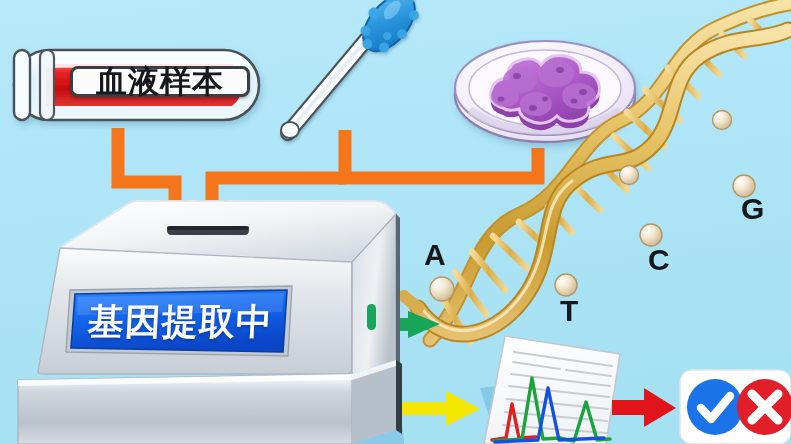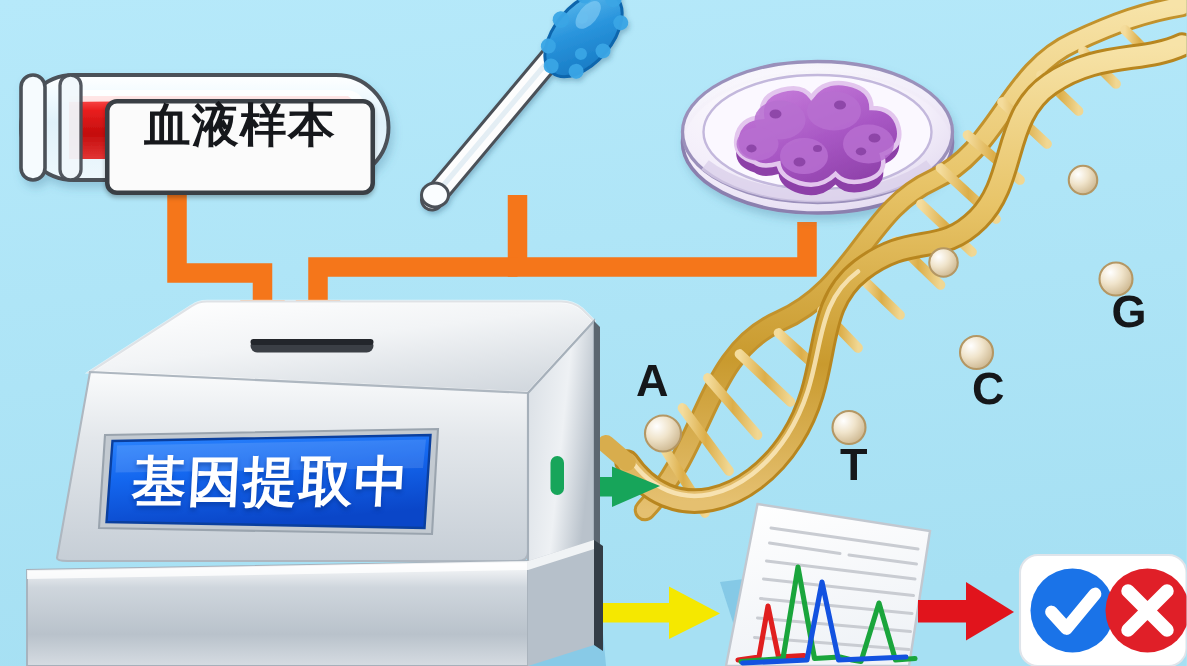--- a/index.html
+++ b/index.html
@@ -17,23 +17,23 @@
     color:#15171a;
     font-family:"Liberation Sans","DejaVu Sans",sans-serif;
     user-select:none;
   }
   #base-A{left:424px;top:238px;font-size:30px;}
   #base-T{left:560px;top:294px;font-size:30px;}
   #base-C{left:648px;top:243px;font-size:30px;}
   #base-G{left:741px;top:192px;font-size:30px;}
 
   #tube-label{
-    position:absolute;left:70px;top:66px;width:180px;height:64px;
+    position:absolute;left:70px;top:66px;width:180px;height:31px;
     background:#fbfbfb;border:3px solid #3a3f45;border-radius:8px;
-    display:flex;justify-content:center;
+    display:flex;align-items:center;justify-content:center;
     box-shadow:0 2px 3px rgba(0,0,0,.25);
     box-sizing:border-box;
   }
   #tube-label span{
     font-size:31px;font-weight:700;color:#16181c;letter-spacing:1px;
     font-family:"DejaVu Sans","Liberation Sans",sans-serif;
     line-height:1;
   }
   #lcd-text{
     position:absolute;left:78px;top:295px;width:205px;height:54px;

